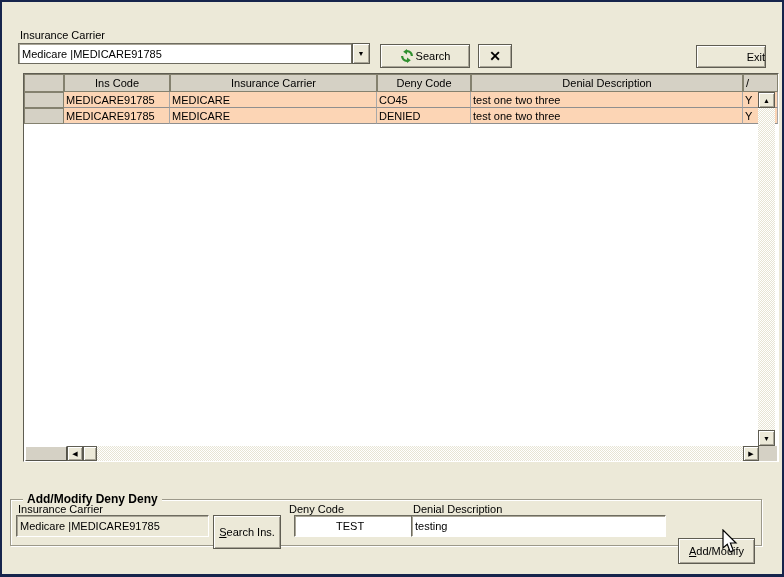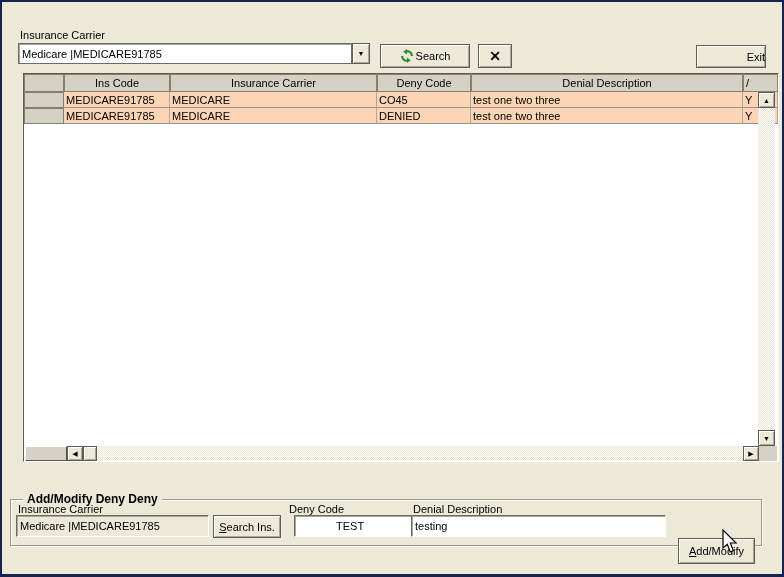--- a/index.html
+++ b/index.html
@@ -218,21 +218,21 @@
     </div>
   </div>
 
   <div class="groupbox">
     <div class="legend">Add/Modify Deny Deny</div>
   </div>
 
   <div class="label" style="left:16px; top:501px;">Insurance Carrier</div>
   <div class="field readonly" style="left:14px; top:513px; width:193px; height:22px;">Medicare |MEDICARE91785</div>
 
-  <div class="btn" style="left:211px; top:513px; width:68px; height:23px;">
+  <div class="btn" style="left:211px; top:513px; width:68px; height:34px;">
     <span class="ul-first">Search Ins.</span>
   </div>
 
   <div class="label" style="left:287px; top:501px;">Deny Code</div>
   <div class="field" style="left:292px; top:513px; width:145px; height:22px;padding-left:41px;">
     <input class="raw" type="text" value="TEST" style="">
   </div>
 
   <div class="label" style="left:411px; top:501px;">Denial Description</div>
   <div class="field" style="left:409px; top:513px; width:255px; height:22px;justify-content:center;">

